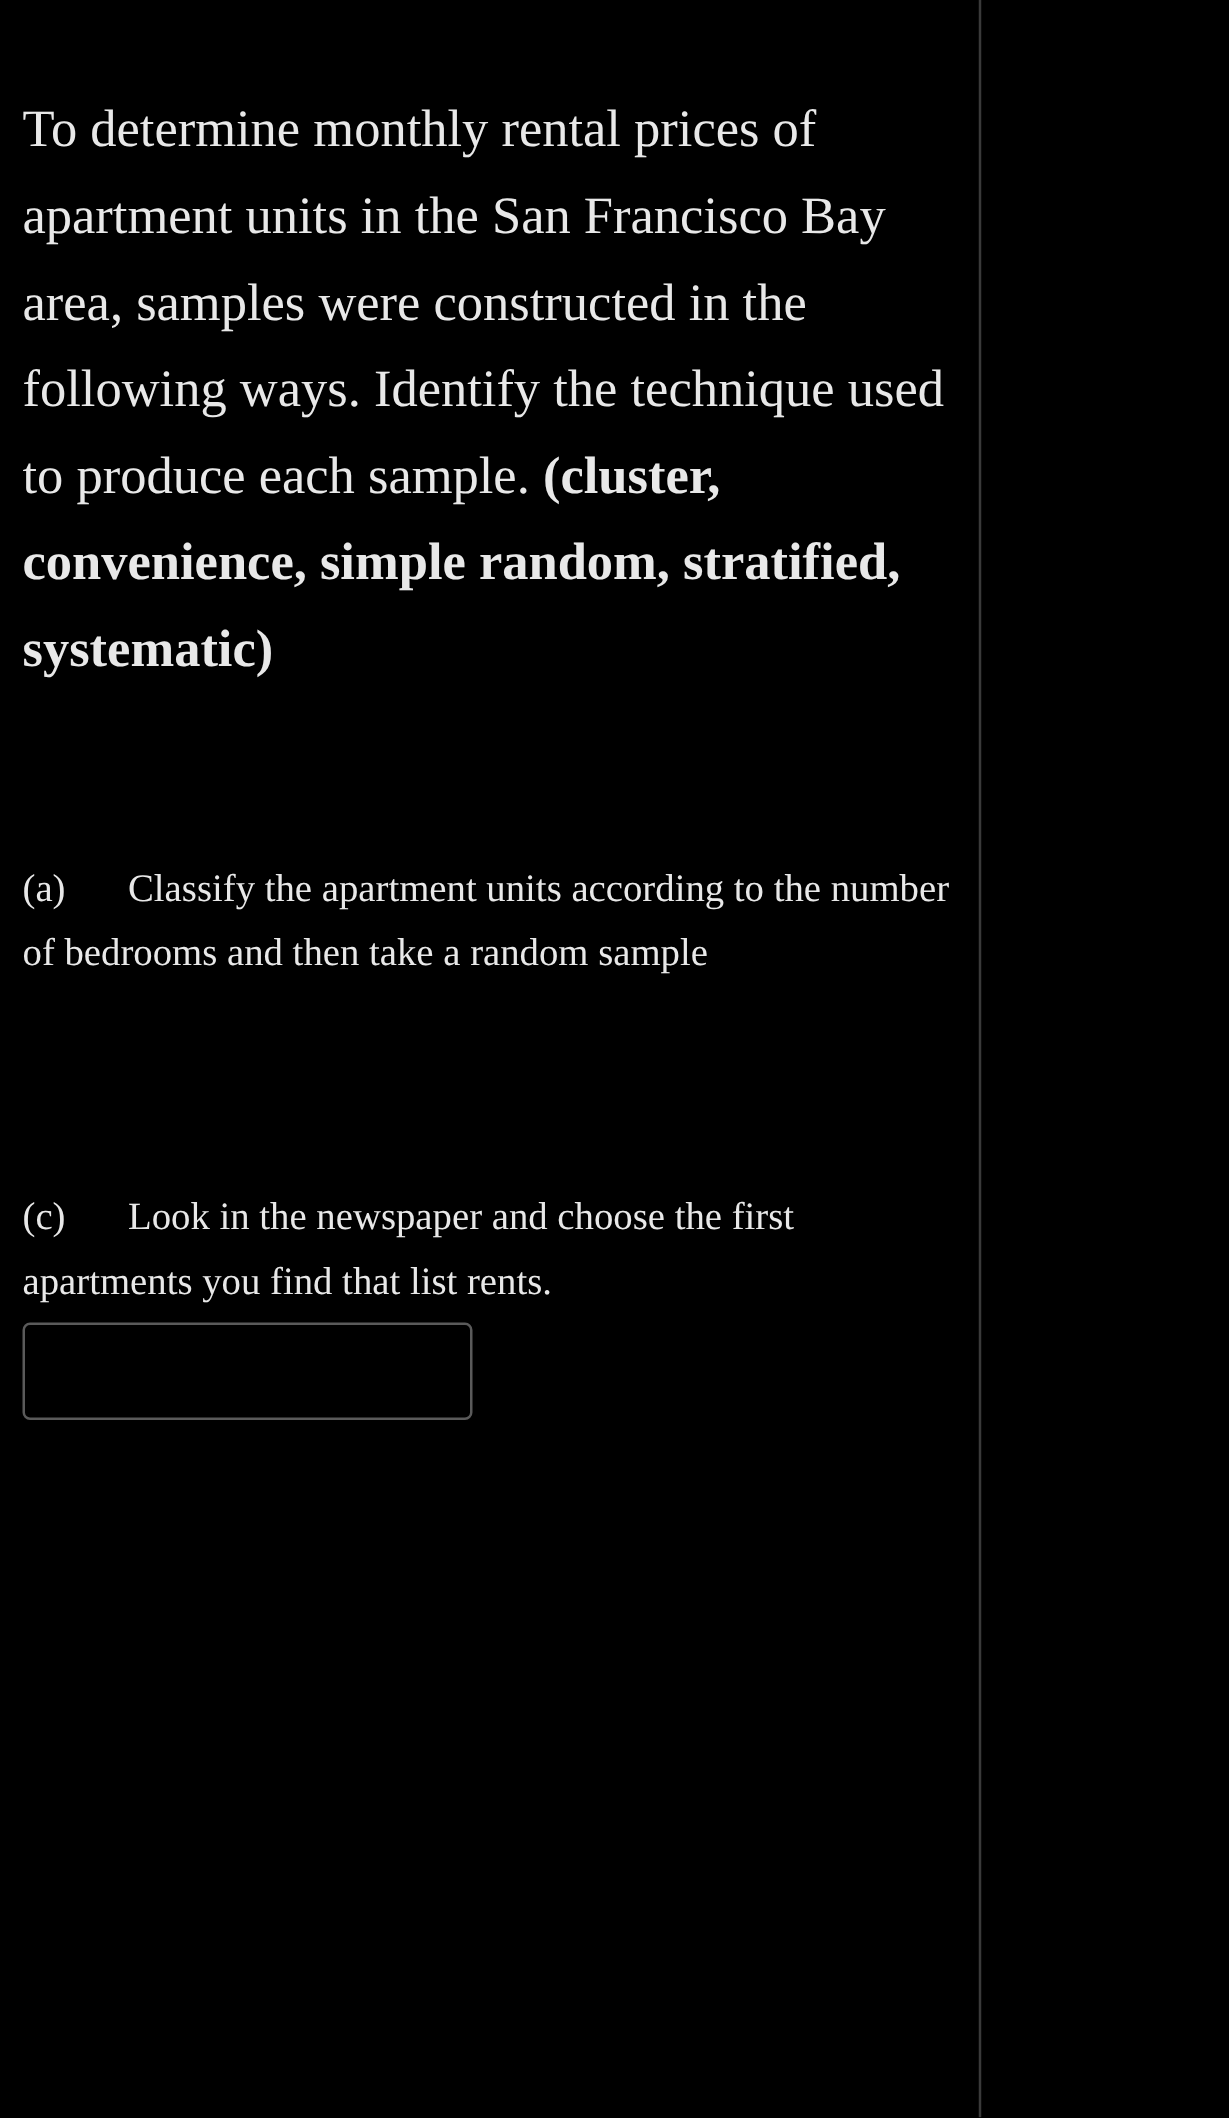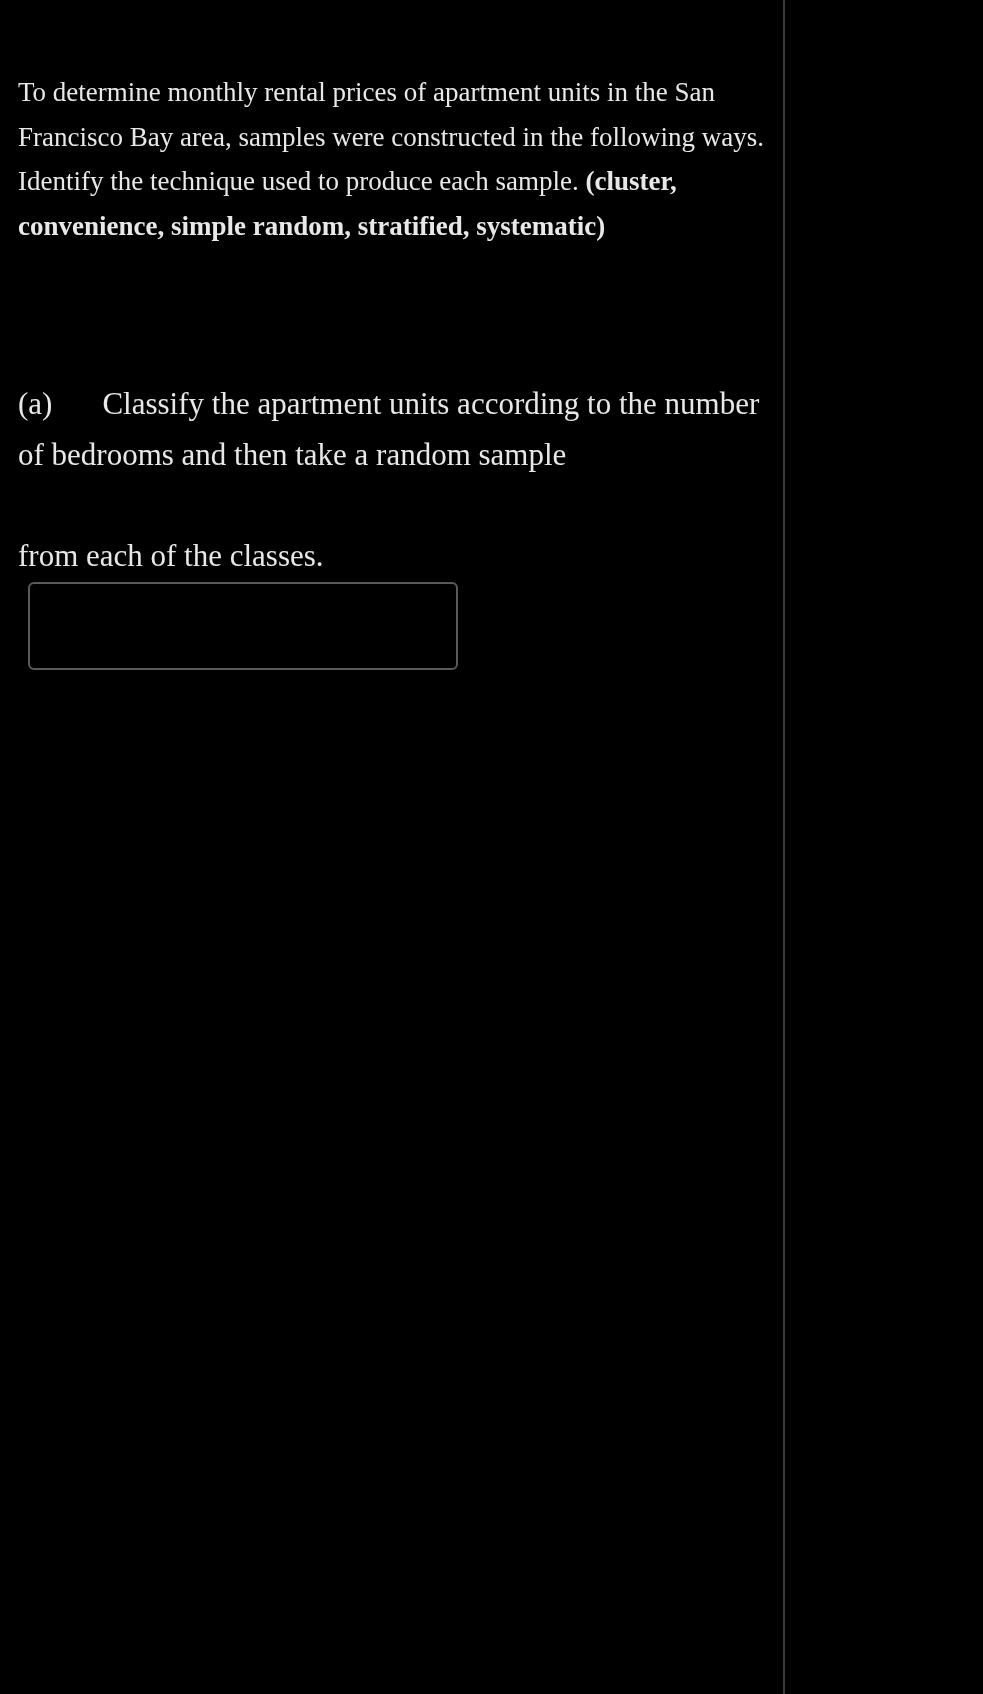--- a/index.html
+++ b/index.html
@@ -21,21 +21,21 @@
     }
     .vertical-divider {
       position: absolute;
       top: 0;
       left: 783px;
       width: 2px;
       height: 100%;
       background-color: #3a3a3a;
     }
     .intro {
-      font-size: 27px;
+      font-size: 42px;
       line-height: 1.65;
       margin-bottom: 130px;
       font-weight: 300;
     }
     .bold {
       font-weight: 600;
     }
     .question {
       font-size: 31px;
       line-height: 1.65;
@@ -86,21 +86,23 @@
 <div class="content">
 
   <div class="intro">
     <span>To determine monthly rental prices of apartment units in the San Francisco Bay area, samples were constructed in the following ways. Identify the technique used to produce each sample.  </span><span class="bold">(cluster, convenience, simple random, stratified, systematic)</span>
   </div>
 
   <div class="question">
     <div>
       <span class="question-label">(a)</span><span class="question-spacer"></span><span>Classify the apartment units according to the number of bedrooms and then take a random sample</span>
     </div>
-    <div class="part-a-line2">
-      <span>from each of the classes.</span>
-      <input type="text" class="inline-input" value="" style="">
-    </div>
   </div>
 
 
+  <div class="question">
+    <div>
+      <span class="question-label">(c)</span><span class="question-spacer"></span><span>Look in the newspaper and choose the first apartments you find that list rents.</span>
+    </div>
+    <input type="text" class="block-input" value="" style="">
+  </div>
 
 </div>
 
 </body></html>

